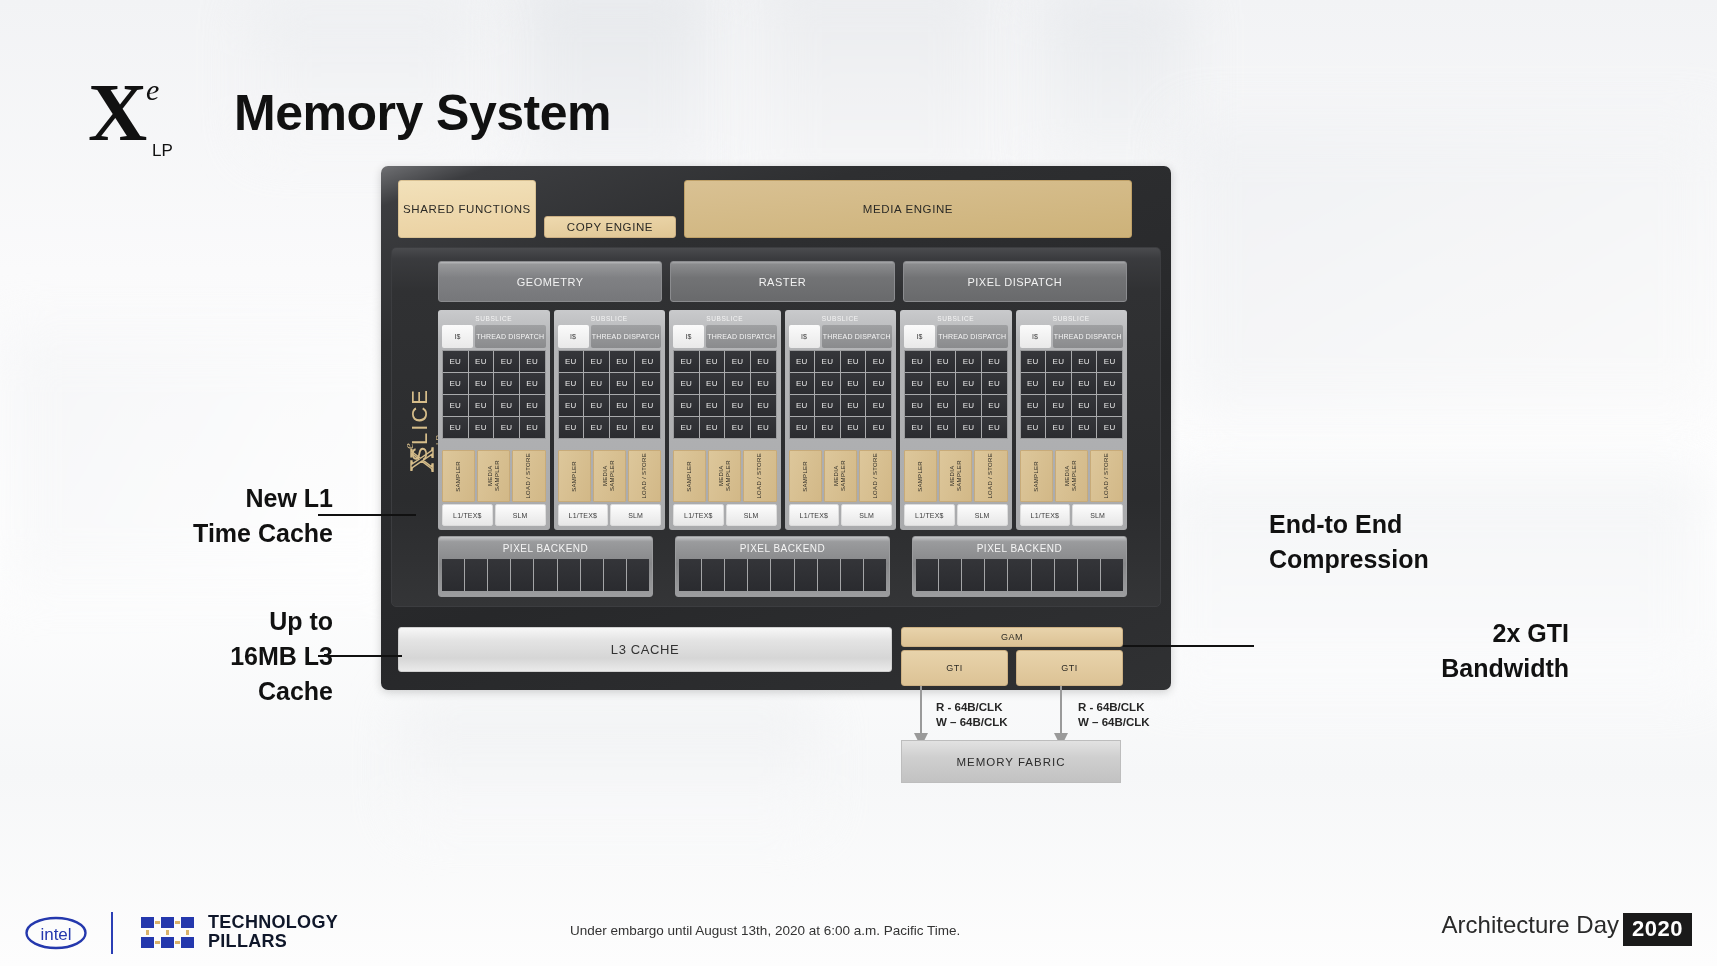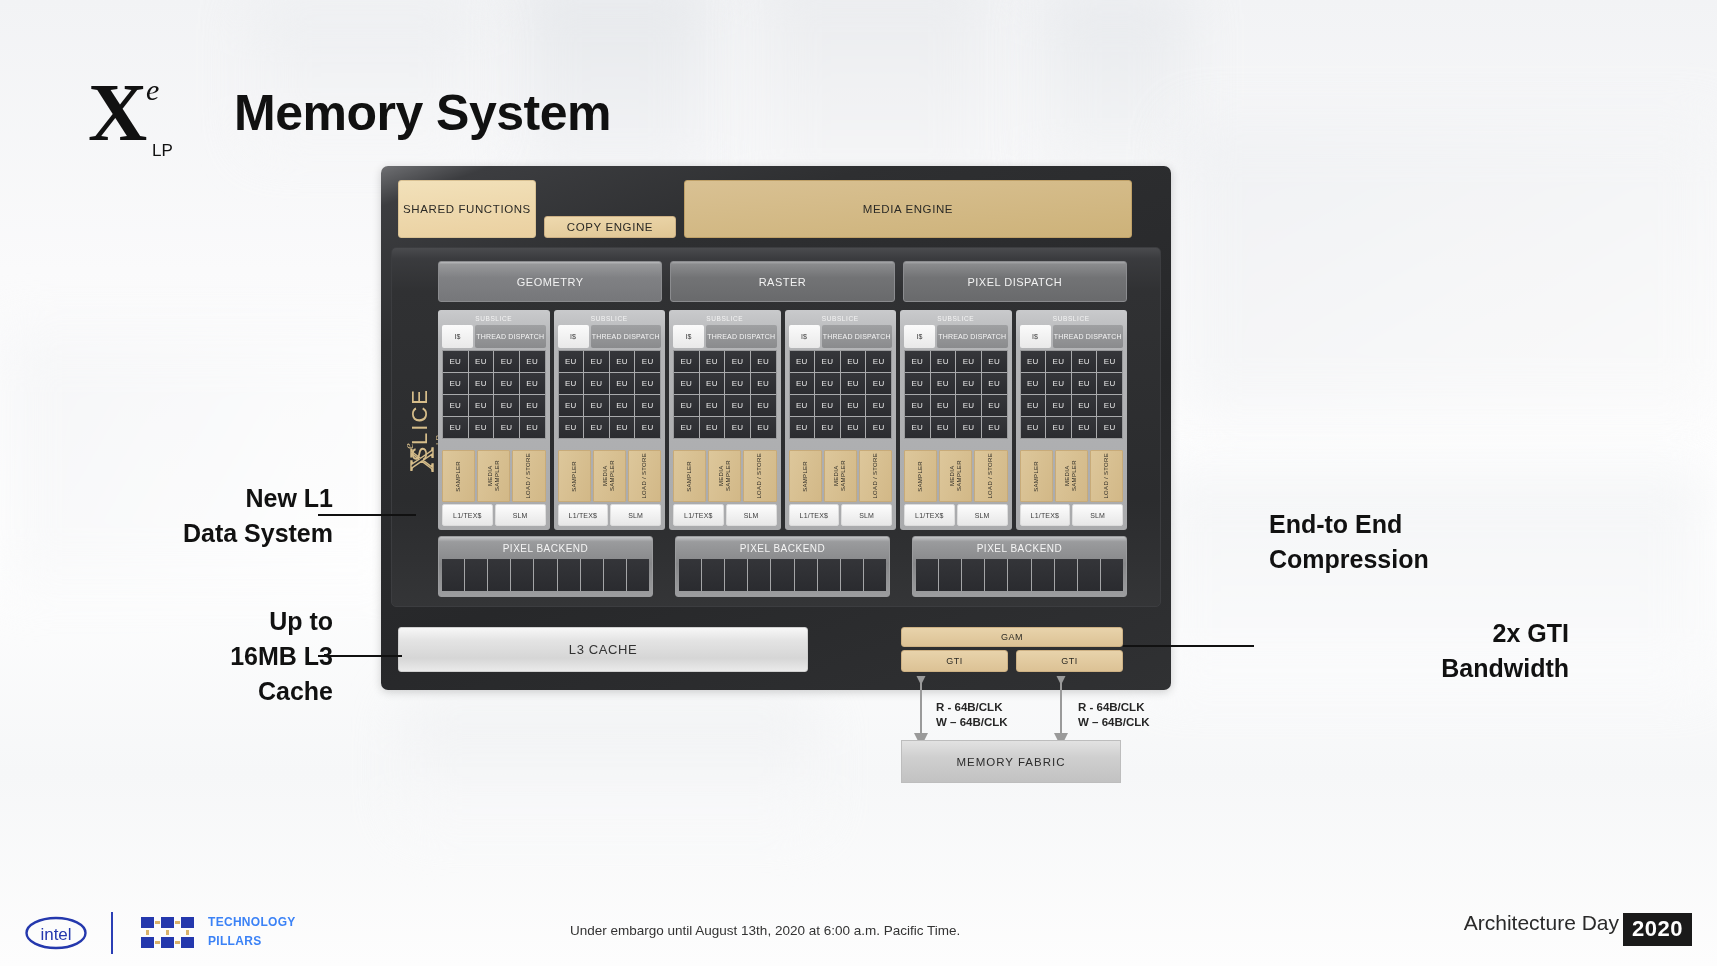--- a/index.html
+++ b/index.html
@@ -140,34 +140,34 @@
     background: linear-gradient(180deg,#c2c3c5 0%, #9a9b9d 8%, #87888a 45%, #9c9d9f 100%);
     border: 1px solid #9b9c9e; padding: 2px;
     display: flex; flex-direction: column;
   }
   .pb-title { height: 19px; display: flex; align-items: center; justify-content: center; color: #f5f5f5; font-size: 10px; letter-spacing: .5px; }
   .pb-cells { flex: 1; display: grid; grid-template-columns: repeat(9,1fr); gap: 1px; background: #a4a5a7; margin: 1px 1px 3px 1px; }
   .pb-cell { background: linear-gradient(180deg,#343539,#2a2b2f); }
 
   
   .l3 {
-    position: absolute; left: 398px; top: 627px; width: 410px; height: 45px; z-index: 8;
+    position: absolute; left: 398px; top: 627px; width: 494px; height: 45px; z-index: 8;
     background: linear-gradient(180deg,#f7f7f7 0%, #e3e3e3 30%, #d6d6d6 70%, #eaeaea 100%);
     border: 1px solid #cfcfcf; border-radius: 3px;
     display: flex; align-items: center; justify-content: center;
     color: #333; font-size: 13px; letter-spacing: .6px;
   }
   .gam {
     position: absolute; left: 901px; top: 627px; width: 222px; height: 20px; z-index: 8;
     background: linear-gradient(180deg,#e8d3ab,#dcc295);
     border: 1px solid #cdb184; border-radius: 3px;
     display: flex; align-items: center; justify-content: center;
     color: #2e2c26; font-size: 9px; letter-spacing: .5px;
   }
-  .gti-wrap { position: absolute; left: 901px; top: 650px; width: 222px; height: 22px; display: flex; gap: 8px; z-index: 8; border-radius: 6px; }
+  .gti-wrap { position: absolute; left: 901px; top: 650px; width: 222px; height: 36px; display: flex; gap: 8px; z-index: 8; border-radius: 6px; }
   .gti {
     flex: 1; background: linear-gradient(180deg,#e8d3ab,#dcc295);
     border: 1px solid #cdb184; border-radius: 3px;
     display: flex; align-items: center; justify-content: center;
     color: #2e2c26; font-size: 9px; letter-spacing: .5px;
   }
 
   
   .arrows { position: absolute; left: 880px; top: 676px; width: 280px; height: 70px; z-index: 5; }
   .bw-label {
@@ -194,24 +194,24 @@
   .ld1 { left: 318px; top: 514px; width: 98px; }
   .ld2 { left: 318px; top: 655px; width: 84px; }
   .ld3 { left: 1123px; top: 645px; width: 131px; }
 
   
   .intel-logo { position: absolute; left: 25px; top: 916px; width: 62px; height: 34px; z-index: 9; }
   .foot-div { position: absolute; left: 111px; top: 912px; width: 2px; height: 42px; background: #2b3fb5; z-index: 9; }
   .pillars-grid { position: absolute; left: 141px; top: 916px; width: 54px; height: 34px; z-index: 9; }
   .pillars-text {
     position: absolute; left: 208px; top: 913px; z-index: 9;
-    color: #3b82f6; font-size: 12px; font-weight: bold; line-height: 19px; letter-spacing: .3px;
+    color: #0f172a; font-size: 18px; font-weight: bold; line-height: 19px; letter-spacing: .3px;
   }
   .embargo { position: absolute; left: 570px; top: 923px; z-index: 9; font-size: 13.5px; color: #333; }
-  .arch-day { position: absolute; right: 98px; top: 911px; z-index: 9; font-size: 21px; color: #2a2a2a; }
+  .arch-day { position: absolute; right: 98px; top: 911px; z-index: 9; font-size: 24px; color: #2a2a2a; }
   .year-badge {
     position: absolute; right: 25px; top: 913px; z-index: 9;
     background: #1a1a1a; color: #fff; font-size: 22px; font-weight: bold;
     padding: 3px 9px 4px 9px; letter-spacing: .5px;
   }
 </style>
 </head>
 <body>
 
 <div class="bg">
@@ -620,21 +620,21 @@
 <div class="bw-label bw-b">
   <div>R - 64B/CLK</div>
   <div>W – 64B/CLK</div>
 </div>
 <div class="mem-fabric">
   <span>MEMORY FABRIC</span>
 </div>
 
 <div class="callout co-l1">
   <div>New L1</div>
-  <div>Data System</div>
+  <div>Time Cache</div>
 </div>
 <div class="leader ld1"></div>
 
 <div class="callout co-l3">
   <div>Up to</div>
   <div>16MB L3</div>
   <div>Cache</div>
 </div>
 <div class="leader ld2"></div>
 

